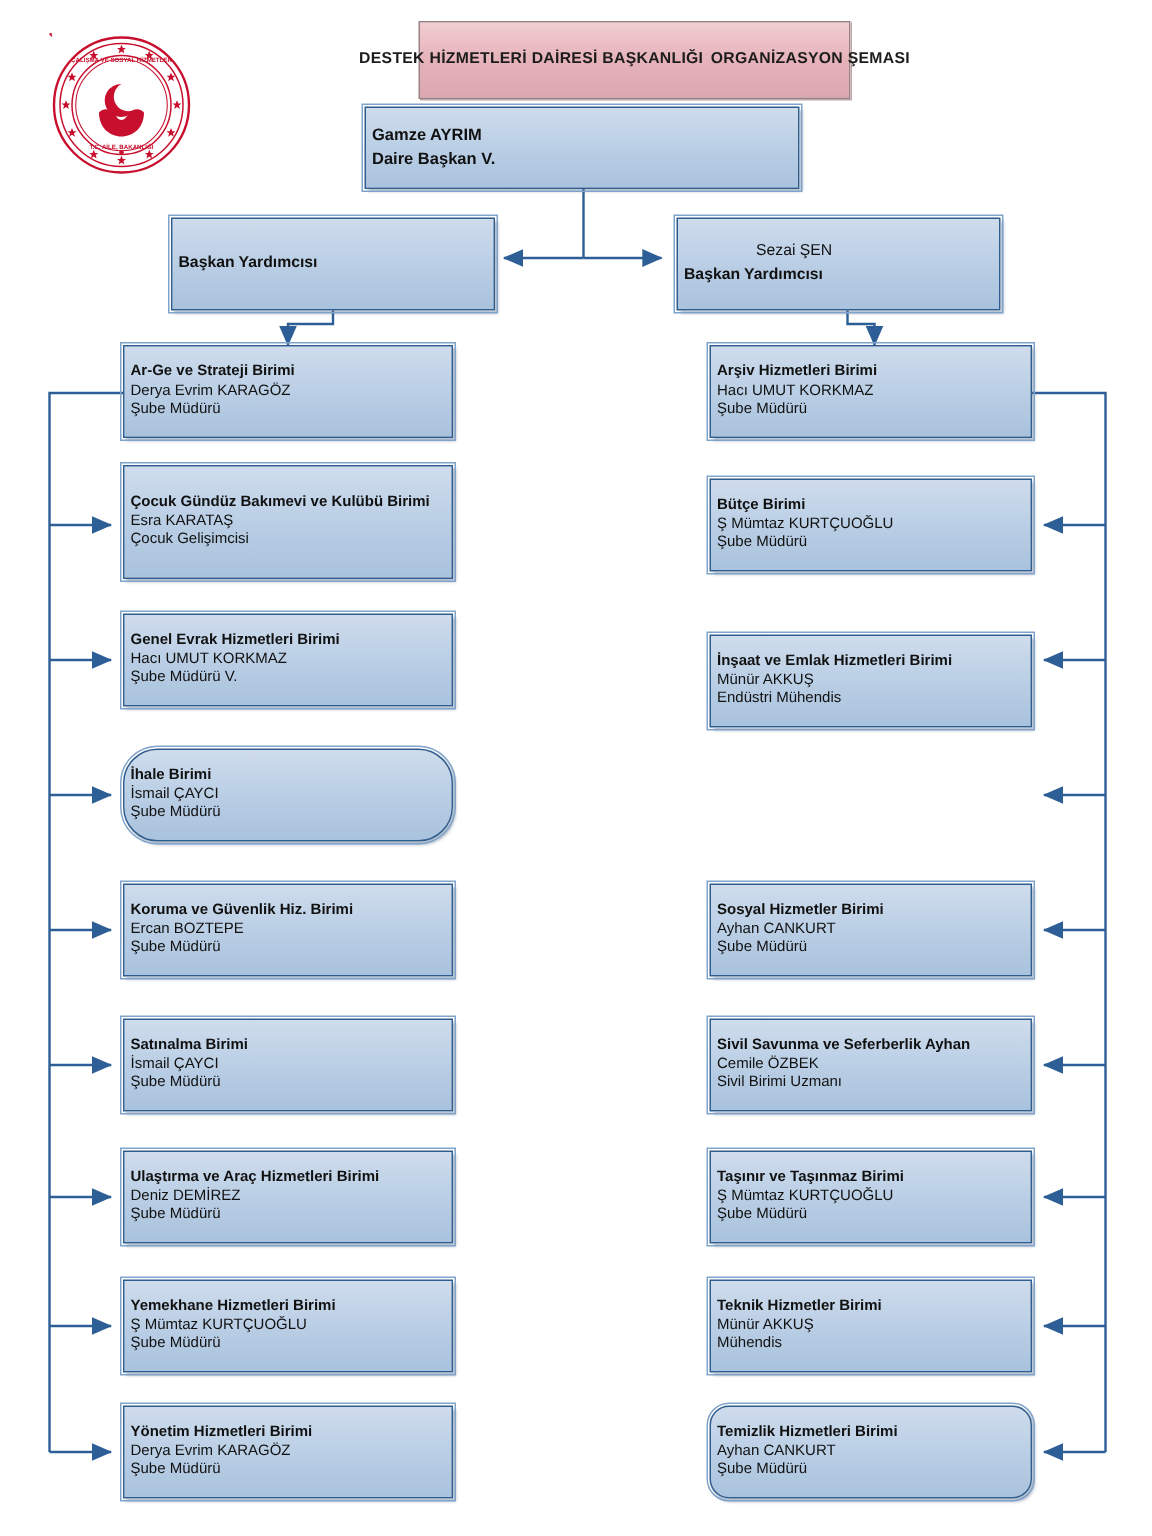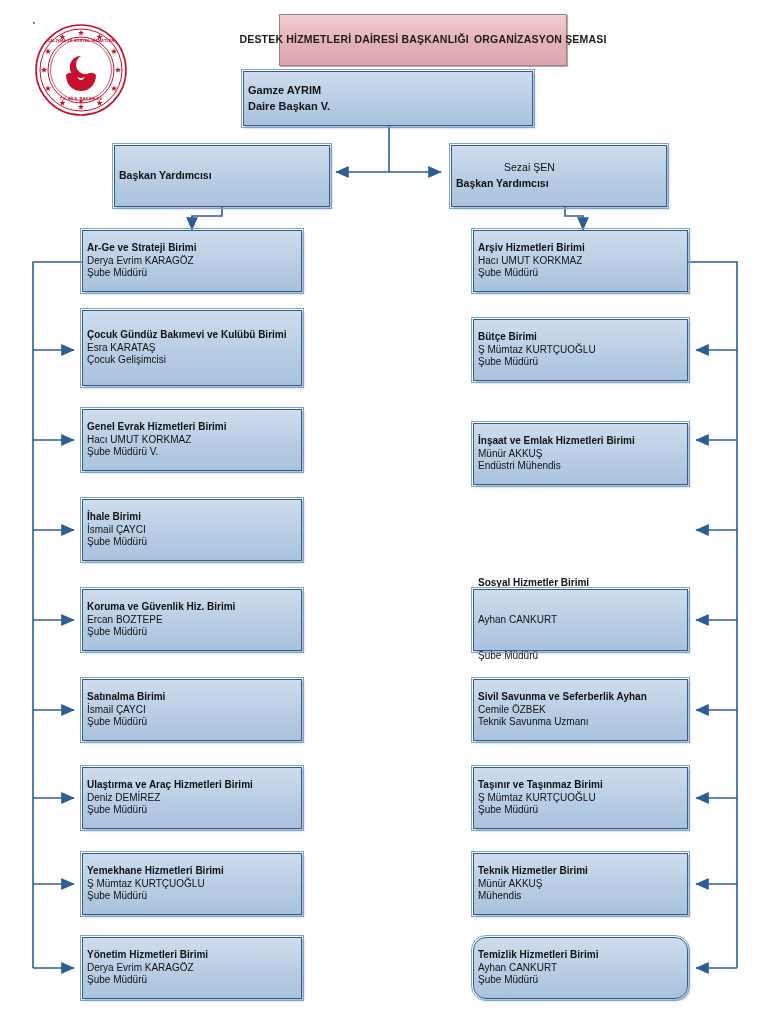--- a/index.html
+++ b/index.html
@@ -159,21 +159,21 @@
   <div class="node" style="left:82px;top:310px;width:220px;height:76px;">
     <div class="l1">Çocuk Gündüz Bakımevi ve Kulübü Birimi</div>
     <div class="l2">Esra KARATAŞ</div>
     <div class="l3">Çocuk Gelişimcisi</div>
   </div>
   <div class="node" style="left:82px;top:409px;width:220px;height:62px;">
     <div class="l1">Genel Evrak Hizmetleri Birimi</div>
     <div class="l2">Hacı UMUT KORKMAZ</div>
     <div class="l3">Şube Müdürü V.</div>
   </div>
-  <div class="node" style="left:82px;top:499px;width:220px;height:62px;">
+  <div class="node" style="left:82px;top:499px;width:220px;height:62px;border-radius:23px;">
     <div class="l1">İhale Birimi</div>
     <div class="l2">İsmail ÇAYCI</div>
     <div class="l3">Şube Müdürü</div>
   </div>
   <div class="node" style="left:82px;top:589px;width:220px;height:62px;">
     <div class="l1">Koruma ve Güvenlik Hiz. Birimi</div>
     <div class="l2">Ercan BOZTEPE</div>
     <div class="l3">Şube Müdürü</div>
   </div>
   <div class="node" style="left:82px;top:679px;width:220px;height:62px;">
@@ -205,29 +205,29 @@
   <div class="node" style="left:473px;top:319px;width:215px;height:62px;">
     <div class="l1">Bütçe Birimi</div>
     <div class="l2">Ş Mümtaz KURTÇUOĞLU</div>
     <div class="l3">Şube Müdürü</div>
   </div>
   <div class="node" style="left:473px;top:423px;width:215px;height:62px;">
     <div class="l1">İnşaat ve Emlak Hizmetleri Birimi</div>
     <div class="l2">Münür AKKUŞ</div>
     <div class="l3">Endüstri Mühendis</div>
   </div>
-  <div class="node" style="left:473px;top:589px;width:215px;height:62px;gap:24px;">
+  <div class="node" style="left:473px;top:589px;width:215px;height:62px;">
     <div class="l1">Sosyal Hizmetler Birimi</div>
     <div class="l2">Ayhan CANKURT</div>
     <div class="l3">Şube Müdürü</div>
   </div>
   <div class="node" style="left:473px;top:679px;width:215px;height:62px;">
     <div class="l1">Sivil Savunma ve Seferberlik Ayhan</div>
     <div class="l2">Cemile ÖZBEK</div>
-    <div class="l3">Teknik Savunma Uzmanı</div>
+    <div class="l3">Sivil Birimi Uzmanı</div>
   </div>
   <div class="node" style="left:473px;top:767px;width:215px;height:62px;">
     <div class="l1">Taşınır ve Taşınmaz Birimi</div>
     <div class="l2">Ş Mümtaz KURTÇUOĞLU</div>
     <div class="l3">Şube Müdürü</div>
   </div>
   <div class="node" style="left:473px;top:853px;width:215px;height:62px;">
     <div class="l1">Teknik Hizmetler Birimi</div>
     <div class="l2">Münür AKKUŞ</div>
     <div class="l3">Mühendis</div>

